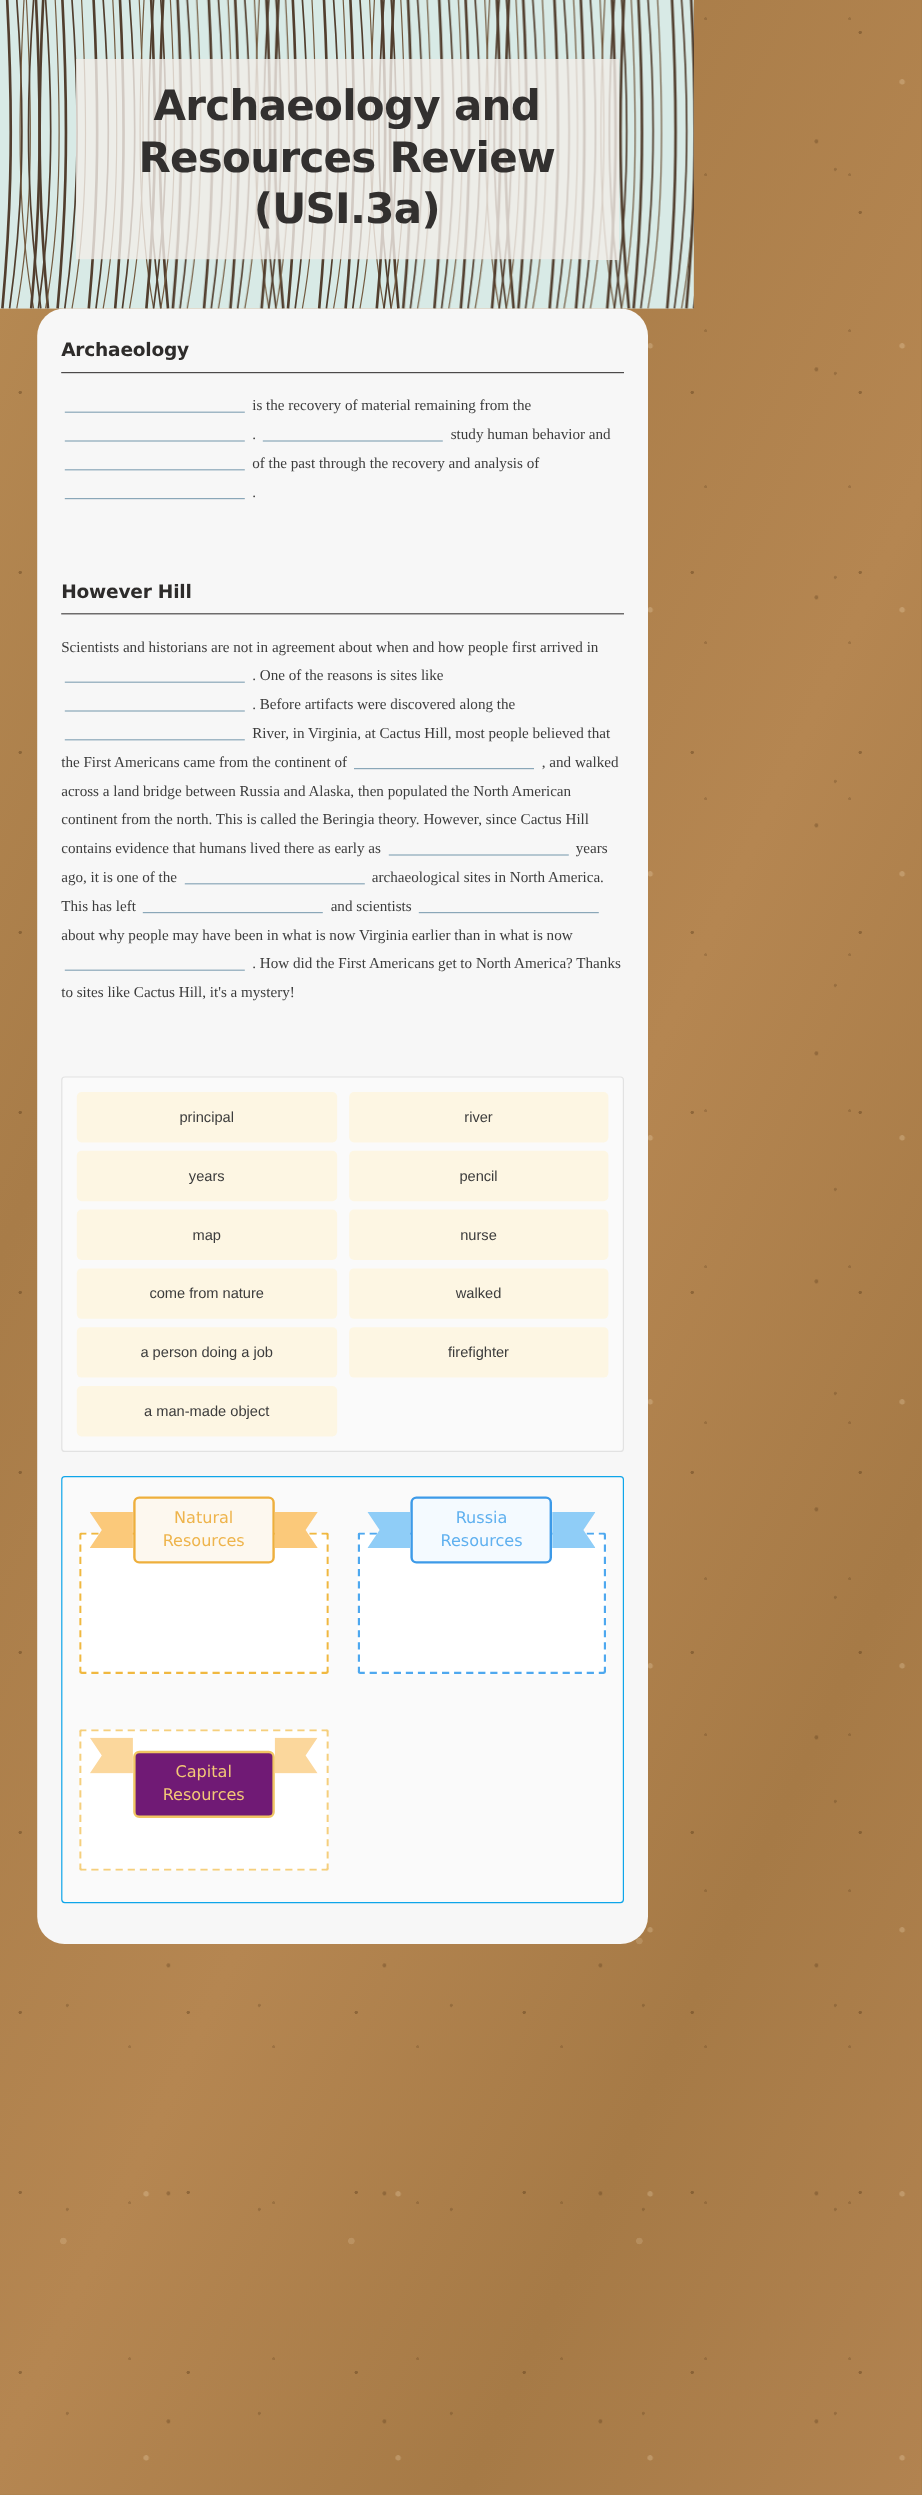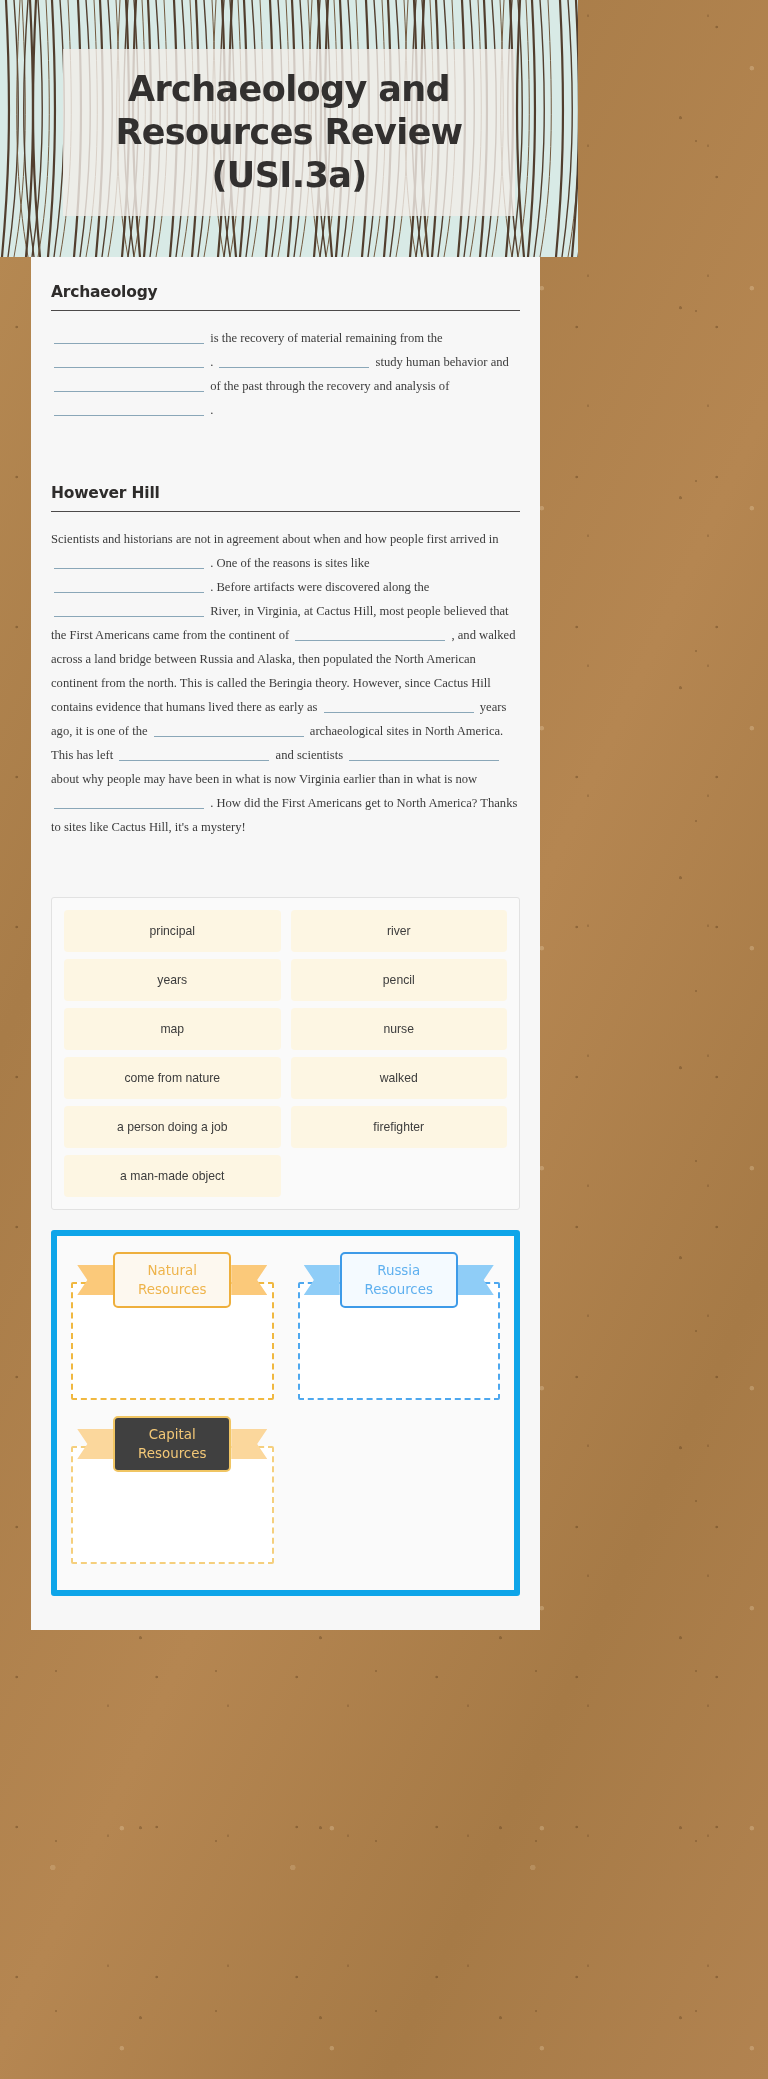--- a/index.html
+++ b/index.html
@@ -69,20 +69,21 @@
 
   
   .sheet {
     position: absolute;
     left: 31px;
     top: 257px;
     width: 509px;
     min-height: 1285px;
     background: #f7f7f7;
     padding: 26px 20px 34px 20px;
+    border-radius: 23px;
   }
 
   .sheet-inner { width: 100%; }
 
   .section { margin-bottom: 4px; }
 
   .section-title {
     font-family: "DejaVu Sans", sans-serif;
     font-weight: 700;
     font-size: 15.5px;
@@ -140,21 +141,21 @@
     justify-content: center;
     font-size: 12.2px;
     color: #3c3c3c;
     text-align: right;
     padding: 0 6px;
   }
 
   
   .dropzones {
     margin-top: 20px;
-    border: 6px solid #0ea5e9;
+    border: 1px solid #0ea5e9;
     background: #fafafa;
     border-radius: 3px;
     padding: 16px 14px 26px 14px;
     display: grid;
     grid-template-columns: 1fr 1fr;
     gap: 16px 24px;
   }
   .dz { position: relative; padding-top: 30px; }
 
   .dz-area {
@@ -199,22 +200,23 @@
     font-family: "DejaVu Sans", sans-serif;
   }
   .dz.blue .ribbon-box {
     border-color: #3d9ae8;
     background: #f4faff;
     color: #5fb0ef;
   }
   .dz.pale .ribbon-box {
     border-color: #f1c濃;
     border-color: #f0c563;
-    background: #404040;
+    background: #701a75;
     color: #f3c877;
+    margin-top: 48px;
   }
   .dz-empty { }
 </style>
 </head>
 <body>
 
 <div id="page">
 
   <div class="header">
     <div class="grass">

